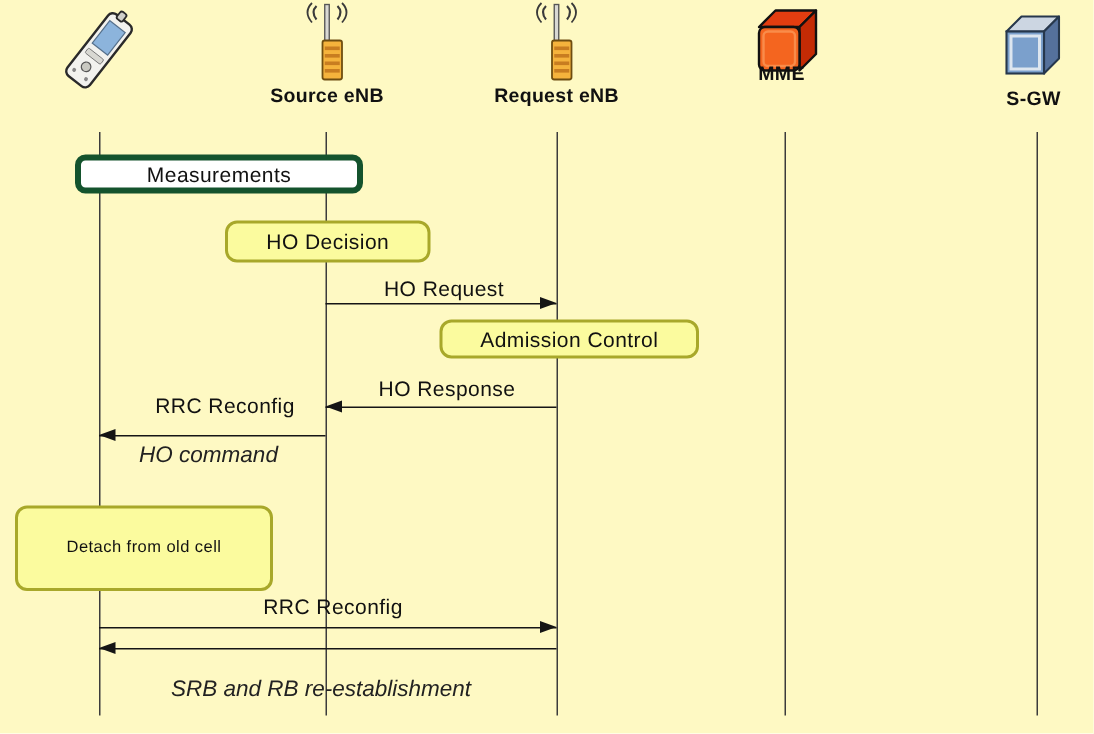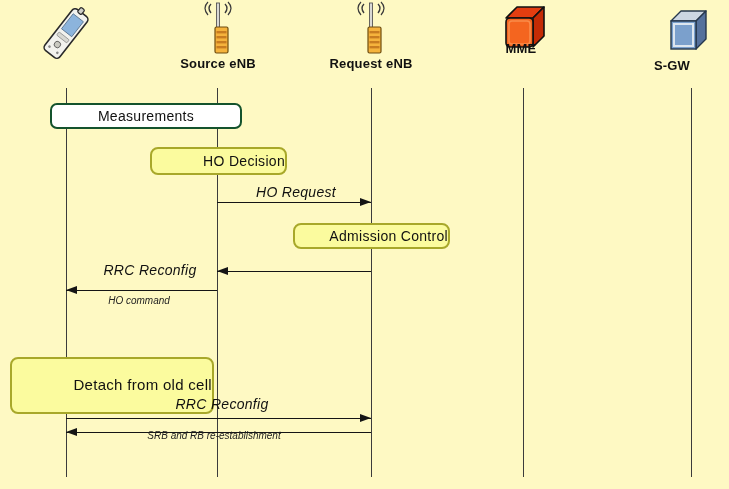--- a/index.html
+++ b/index.html
@@ -17,54 +17,54 @@
   .icon-ue   { left:32px;  top:0px;  width:66px; height:68px; }
   .icon-src  { left:202px; top:1px;  width:32px; height:54px; }
   .icon-tgt  { left:355px; top:1px;  width:32px; height:54px; }
   .icon-mme  { left:502px; top:4px;  width:44px; height:46px; }
   .icon-sgw  { left:668px; top:9px;  width:40px; height:42px; }
 
   
   .alabel { position:absolute; transform:translateX(-50%); white-space:nowrap;
             font-weight:bold; font-size:13px; letter-spacing:0.2px; }
   .al-src{left:218px; top:56px} .al-tgt{left:371px; top:56px}
-  .al-mme{left:521px; top:41px} .al-sgw{left:672px; top:58px}
+  .al-mme{left:521px; top:41px} .al-sgw{left:689px; top:58px}
 
   
   .note { position:absolute; box-sizing:border-box; display:flex; flex-direction:column;
           align-items:center; justify-content:center; text-align:center;
           font-size:14px; letter-spacing:0.3px; line-height:1.35; white-space:nowrap; }
-  .note-white  { background:#ffffff; border:2px solid #14532d; border-radius:7px; }
-  .note-yellow { background:#fbfb9e; border:2px solid #a8a82a; border-radius:8px;align-items:flex-end; }
+  .note-white  { background:#ffffff; border:4px solid #14532d; border-radius:7px; }
+  .note-yellow { background:#fbfb9e; border:2px solid #a8a82a; border-radius:8px; }
   .n-meas   { left:50px;  top:103px; width:192px; height:26px; }
   .n-hodec  { left:150px; top:147px; width:137px; height:28px; }
-  .n-admc   { left:293px; top:223px; width:157px; height:26px; }
-  .n-detach { left:10px;  top:337px; width:204px; height:57px; font-size:15px;margin-top:20px; }
+  .n-admc   { left:293px; top:213px; width:173px; height:26px; }
+  .n-detach { left:10px;  top:337px; width:172px; height:57px; font-size:11px; }
 
   
   .mline { position:absolute; height:0; border-top:1.5px solid #151515; }
   .mhead-r, .mhead-l { position:absolute; width:0; height:0;
           border-top:4.5px solid transparent; border-bottom:4.5px solid transparent; }
   .mhead-r { border-left:11px solid #151515; }
   .mhead-l { border-right:11px solid #151515; }
   .mlabel { position:absolute; transform:translateX(-50%); white-space:nowrap;
-            font-size:14px; letter-spacing:0.3px;font-style:italic; }
+            font-size:14px; letter-spacing:0.3px; }
   .msub   { position:absolute; transform:translateX(-50%); white-space:nowrap;
-            font-size:10px; font-style:italic; color:#222; }
+            font-size:15px; font-style:italic; color:#222; }
 
   .l-a1{left:217px; top:202px; width:154px} .h-a1{left:360px; top:198px}
   .t-a1{left:296px; top:184px}
   .l-a2{left:217px; top:271px; width:154px} .h-a2{left:217px; top:267px}
   .t-a2{left:298px; top:251px}
   .l-a3{left:66px;  top:290px; width:151px} .h-a3{left:66px;  top:286px}
   .t-a3{left:150px; top:262px} .s-a3{left:139px; top:295px}
   .l-a4{left:66px;  top:418px; width:305px} .h-a4{left:360px; top:414px}
   .t-a4{left:222px; top:396px}
   .l-a5{left:66px;  top:432px; width:305px} .h-a5{left:66px;  top:428px}
-  .s-a5{left:214px; top:430px}
+  .s-a5{left:214px; top:451px}
 </style>
 </head>
 <body>
 
 <div class="stage">
 
   <div class="lifeline ll-ue"></div>
   <div class="lifeline ll-src"></div>
   <div class="lifeline ll-tgt"></div>
   <div class="lifeline ll-mme"></div>
@@ -147,20 +147,21 @@
     <span>Admission Control</span>
   </div>
   <div class="note note-yellow n-detach">
     <span>Detach from old cell</span>
   </div>
 
   <div class="mlabel t-a1">HO Request</div>
   <div class="mline l-a1"></div>
   <div class="mhead-r h-a1"></div>
 
+  <div class="mlabel t-a2">HO Response</div>
   <div class="mline l-a2"></div>
   <div class="mhead-l h-a2"></div>
 
   <div class="mlabel t-a3">RRC Reconfig</div>
   <div class="mline l-a3"></div>
   <div class="mhead-l h-a3"></div>
   <div class="msub s-a3">HO command</div>
 
   <div class="mlabel t-a4">RRC Reconfig</div>
   <div class="mline l-a4"></div>

